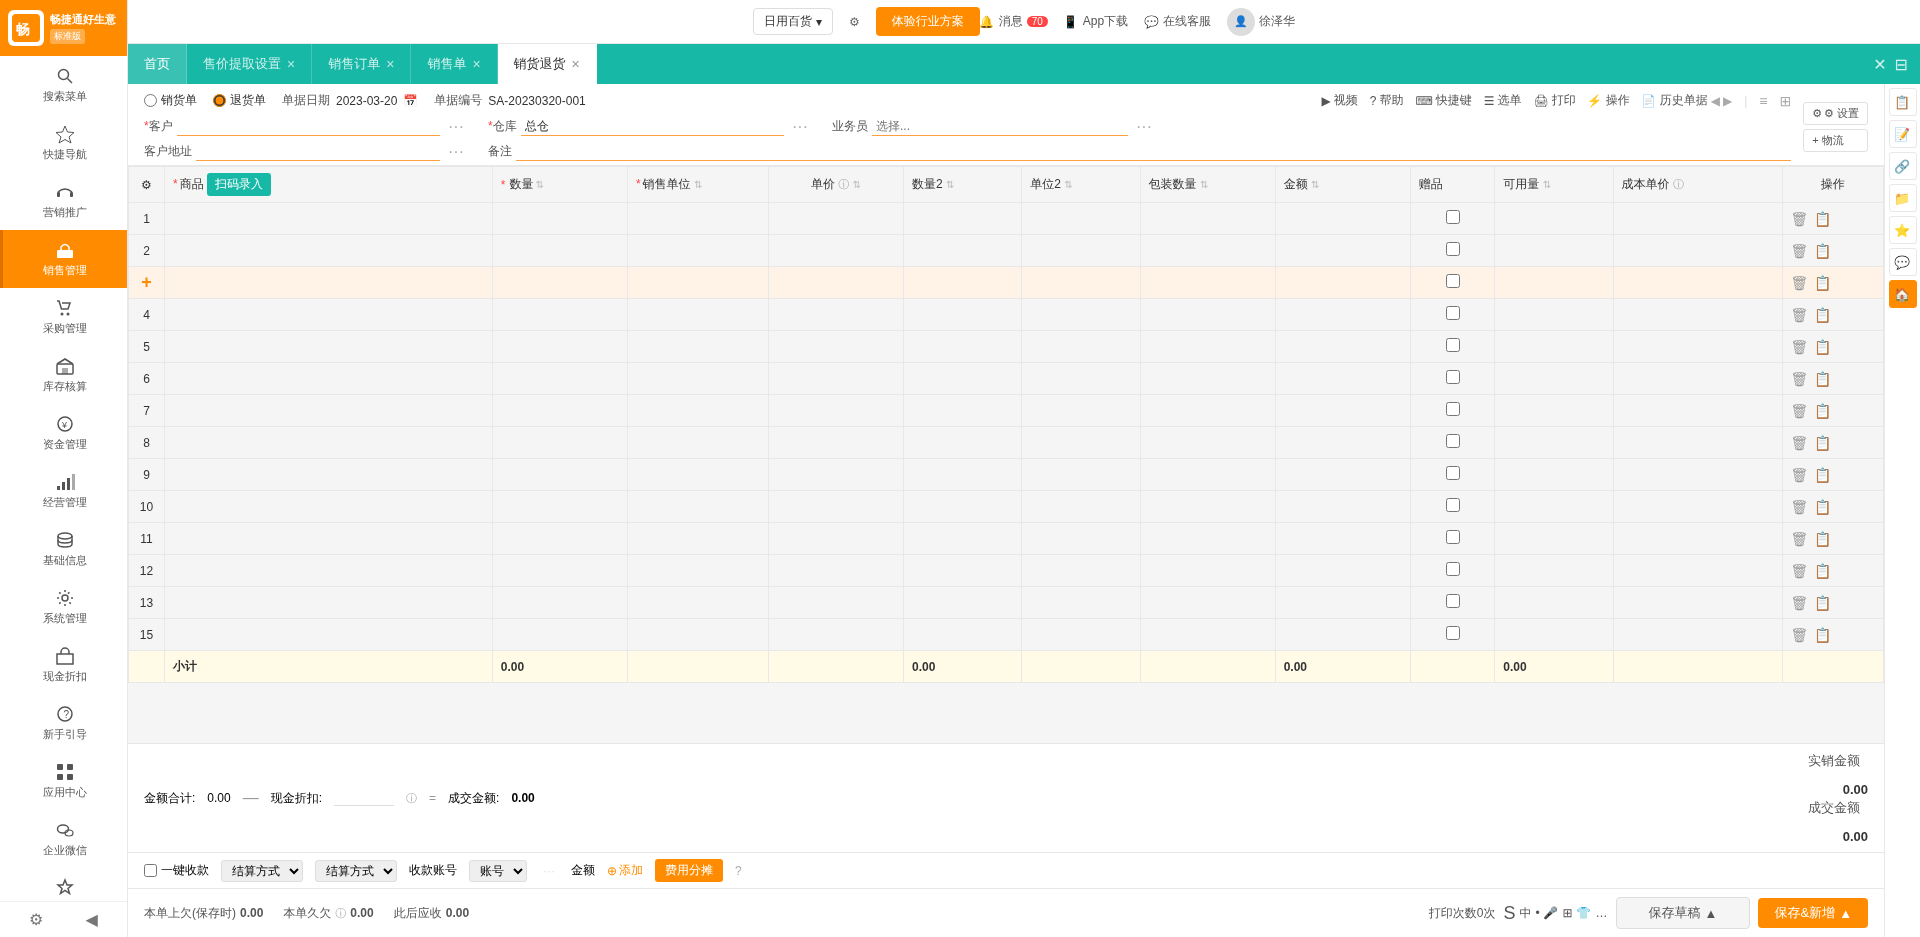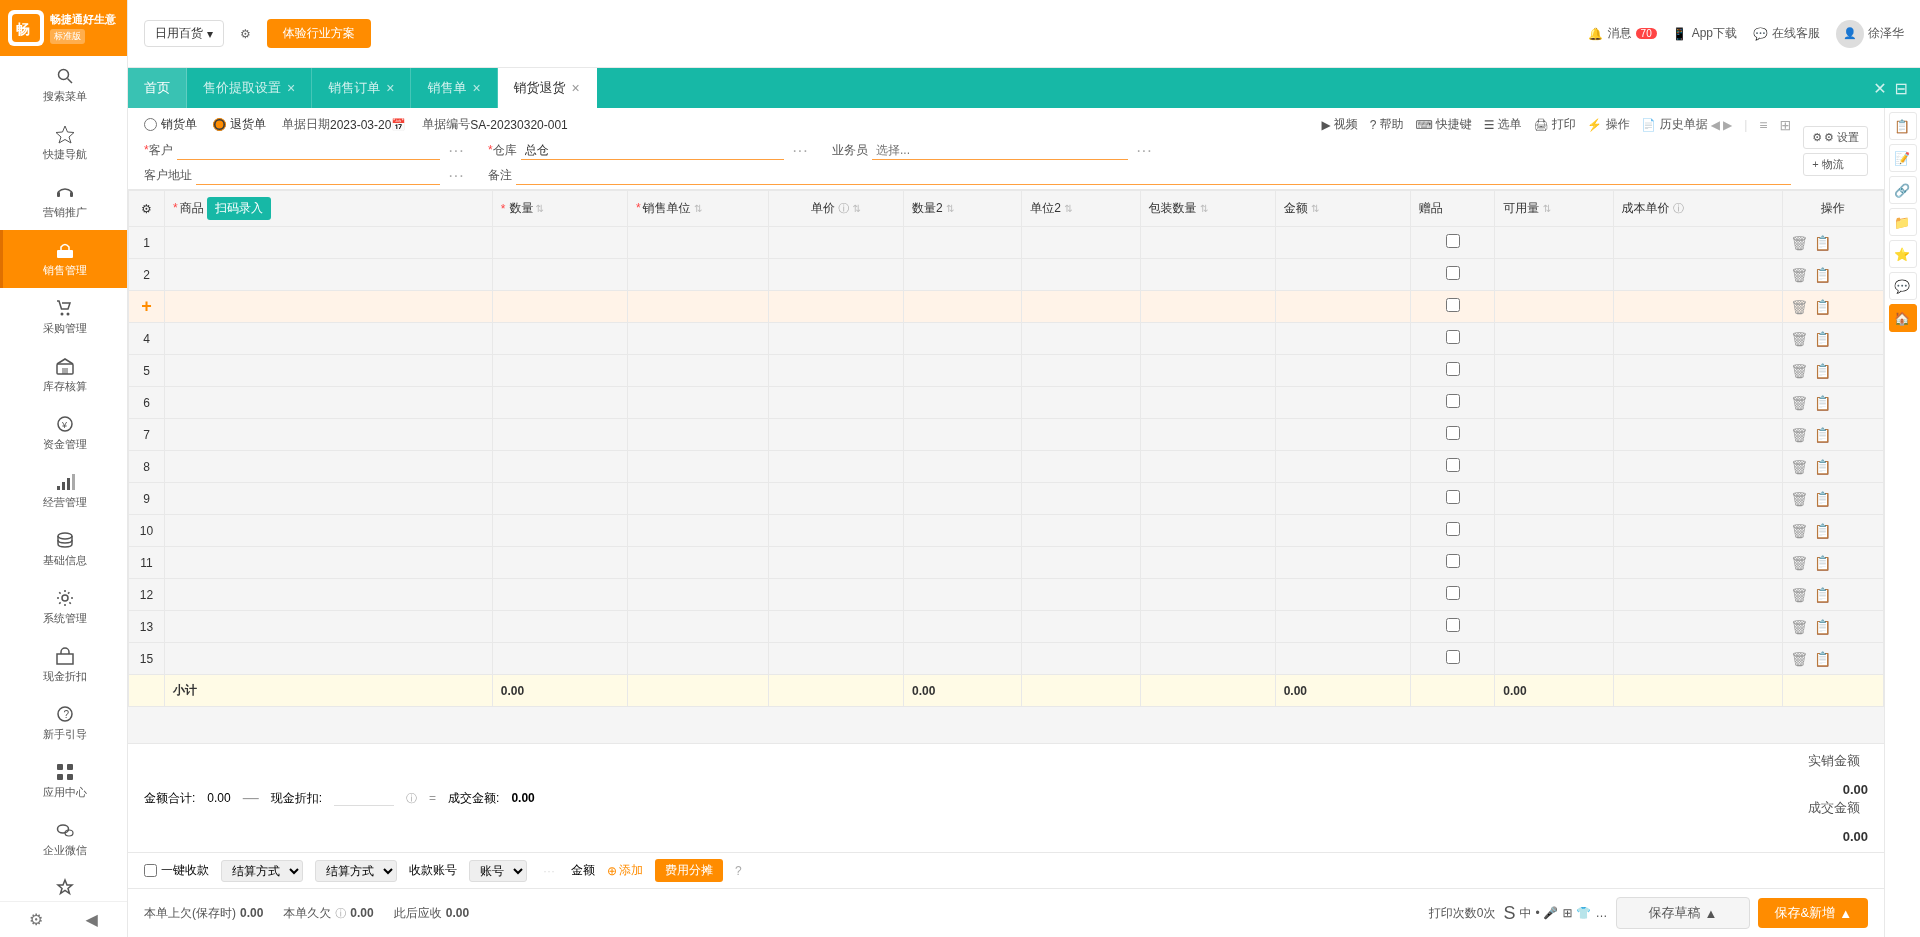--- a/index.html
+++ b/index.html
@@ -15,21 +15,21 @@
     .sidebar-nav { flex: 1; overflow-y: auto; }
     .sidebar-item { display: flex; flex-direction: column; align-items: center; padding: 10px 4px; cursor: pointer; color: #555; font-size: 11px; gap: 3px; border-left: 3px solid transparent; }
     .sidebar-item.active { background: #ff8c00; color: white; border-left-color: #e07000; }
     .sidebar-item svg { width: 20px; height: 20px; }
     .sidebar-bottom { padding: 8px; border-top: 1px solid #f0f0f0; display: flex; justify-content: space-around; }
 
     
     .main { flex: 1; display: flex; flex-direction: column; overflow: hidden; }
 
     
-    .topbar { height: 68px; background: white; border-bottom: 1px solid #e8e8e8; display: flex; align-items: center; justify-content: space-between; padding: 0 16px; }
+    .topbar { height: 44px; background: white; border-bottom: 1px solid #e8e8e8; display: flex; align-items: center; justify-content: center; padding: 0 16px; }
     .topbar-left { display: flex; align-items: center; gap: 12px; }
     .topbar-select { display: flex; align-items: center; gap: 4px; padding: 4px 10px; border: 1px solid #ddd; border-radius: 4px; background: white; cursor: pointer; font-size: 12px; color: #333; }
     .topbar-settings { color: #666; cursor: pointer; padding: 4px; }
     .topbar-trial { background: #ff8c00; color: white; padding: 6px 16px; border-radius: 4px; border: none; cursor: pointer; font-size: 12px; }
     .topbar-right { display: flex; align-items: center; gap: 16px; }
     .topbar-right-item { display: flex; align-items: center; gap: 4px; cursor: pointer; color: #555; font-size: 12px; }
     .badge { background: #ff4444; color: white; border-radius: 10px; padding: 0 5px; font-size: 10px; min-width: 18px; text-align: center; }
     .avatar { width: 28px; height: 28px; border-radius: 50%; background: #ddd; display: flex; align-items: center; justify-content: center; font-size: 11px; color: #666; }
 
     
@@ -37,21 +37,21 @@
     .tab { padding: 0 16px; height: 40px; display: flex; align-items: center; cursor: pointer; color: rgba(255,255,255,0.8); font-size: 13px; gap: 6px; border-right: 1px solid rgba(255,255,255,0.2); }
     .tab.active { background: white; color: #333; }
     .tab:first-child { background: rgba(255,255,255,0.15); color: white; }
     .tab-close { color: rgba(255,255,255,0.7); font-size: 14px; cursor: pointer; }
     .tab.active .tab-close { color: #999; }
     .tabs-end { margin-left: auto; display: flex; gap: 8px; padding-right: 12px; }
     .tabs-end button { background: none; border: none; color: rgba(255,255,255,0.8); cursor: pointer; font-size: 16px; }
     .radio-group { display: flex; gap: 16px; align-items: center; }
     .radio-item { display: flex; align-items: center; gap: 4px; cursor: pointer; font-size: 12px; color: #333; }
     .radio-item input[type="radio"] { accent-color: #ff8c00; }
-    .form-field { display: flex; align-items: center; font-size: 12px; color: #555; }
+    .form-field { display: flex; align-items: center; gap: 6px; font-size: 12px; color: #555; }
     .form-field-label { color: #555; white-space: nowrap; }
     .form-field-value { color: #333; }
     .toolbar-btn { display: flex; align-items: center; gap: 3px; cursor: pointer; color: #555; font-size: 12px; }
     .form-group { display: flex; align-items: center; gap: 4px; flex: 1; }
     .form-group label { font-size: 12px; color: #555; white-space: nowrap; }
     .required { color: #ff4444; }
     .form-input { flex: 1; border: none; border-bottom: 1px solid #ffa040; padding: 2px 4px; font-size: 12px; outline: none; color: #333; min-width: 80px; }
     .form-dots { color: #aaa; cursor: pointer; font-size: 16px; margin-left: 4px; }
     .side-btn { background: none; border: 1px solid #e0e0e0; padding: 3px 8px; border-radius: 3px; cursor: pointer; font-size: 11px; color: #555; white-space: nowrap; display: flex; align-items: center; gap: 2px; }
     .scan-btn { background: #17b8a6; color: white; padding: 3px 8px; border-radius: 3px; border: none; cursor: pointer; font-size: 12px; }

